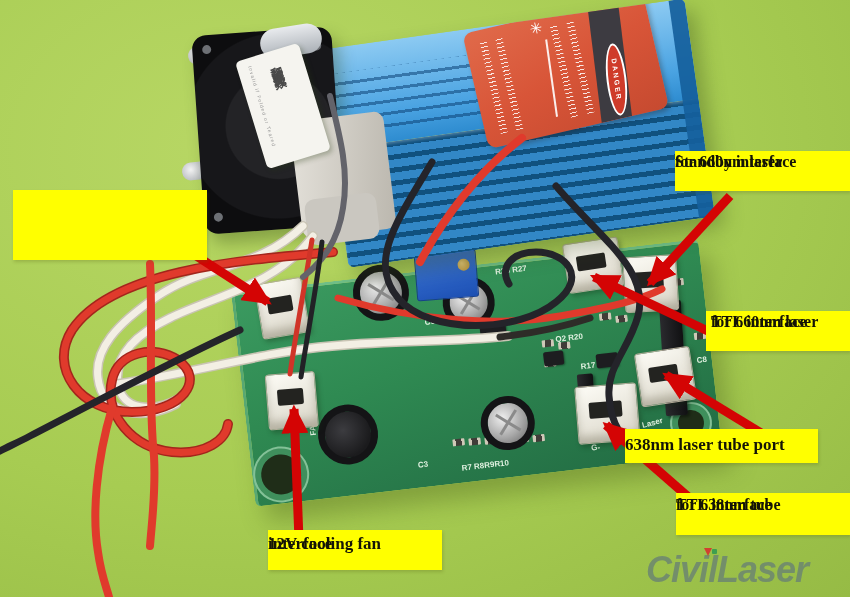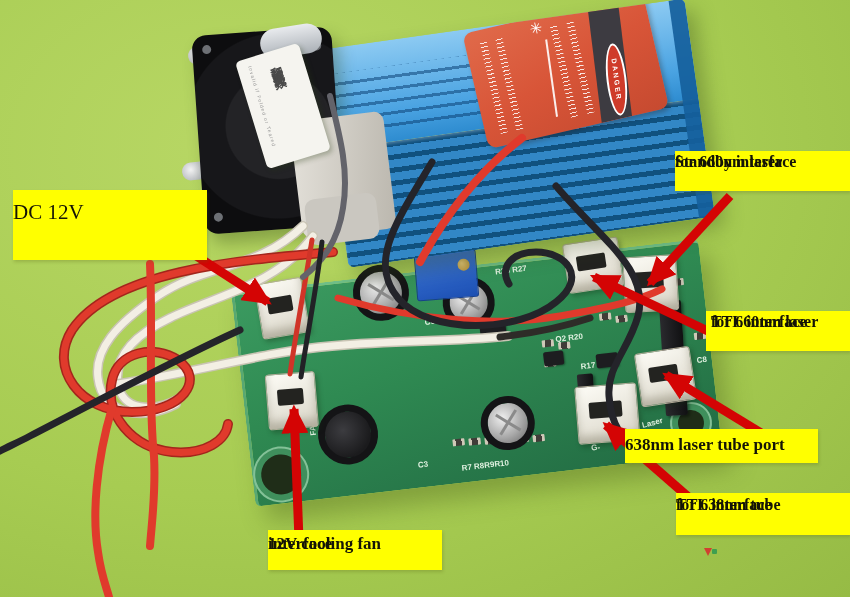--- a/index.html
+++ b/index.html
@@ -241,21 +241,20 @@
       <line x1="184" y1="248" x2="268" y2="302" marker-end="url(#ah)"></line>
       <line x1="730" y1="196" x2="650" y2="283" marker-end="url(#ah)"></line>
       <line x1="712" y1="333" x2="594" y2="277" marker-end="url(#ah)"></line>
       <line x1="784" y1="447" x2="666" y2="375" marker-end="url(#ah)"></line>
       <line x1="702" y1="509" x2="606" y2="425" marker-end="url(#ah)"></line>
       <line x1="299" y1="540" x2="294" y2="409" marker-end="url(#ah)"></line>
     </g>
   </svg>
 
   <div class="label lbl-serif" style="left:13px;top:190px;width:194px;height:70px;font-size:21px;text-align:center;padding-top:7px;line-height:1.45;">
-    <span>DC 12V</span>
   </div>
   <div class="label lbl-serif" style="left:675px;top:151px;width:175px;height:40px;font-size:16px;font-weight:bold;padding:2px 4px 0 0;">
     <span>Standby interface</span>
     <span>for 660nm laser</span>
   </div>
   <div class="label lbl-serif" style="left:706px;top:311px;width:144px;height:40px;font-size:16px;font-weight:bold;text-align:left;padding:2px 0 0 5px;">
     <span>TTL interface</span>
     <span>for 660nm laser</span>
   </div>
   <div class="label lbl-serif" style="left:625px;top:429px;width:193px;height:34px;font-size:17px;font-weight:bold;text-align:center;line-height:32px;">
@@ -263,15 +262,16 @@
   </div>
   <div class="label lbl-serif" style="left:676px;top:493px;width:174px;height:42px;font-size:16px;font-weight:bold;text-align:center;padding-top:3px;">
     <span>TTL interface</span>
     <span>for 638nm tube</span>
   </div>
   <div class="label lbl-serif" style="left:268px;top:530px;width:174px;height:40px;font-size:17px;font-weight:bold;text-align:center;padding-top:4px;">
     <span>12V cooling fan</span>
     <span>interface</span>
   </div>
 
+  <div class="watermark">CivilLaser</div>
   <div class="wm-red"></div>
   <div class="wm-green"></div>
 </div>
 
 </body></html>

